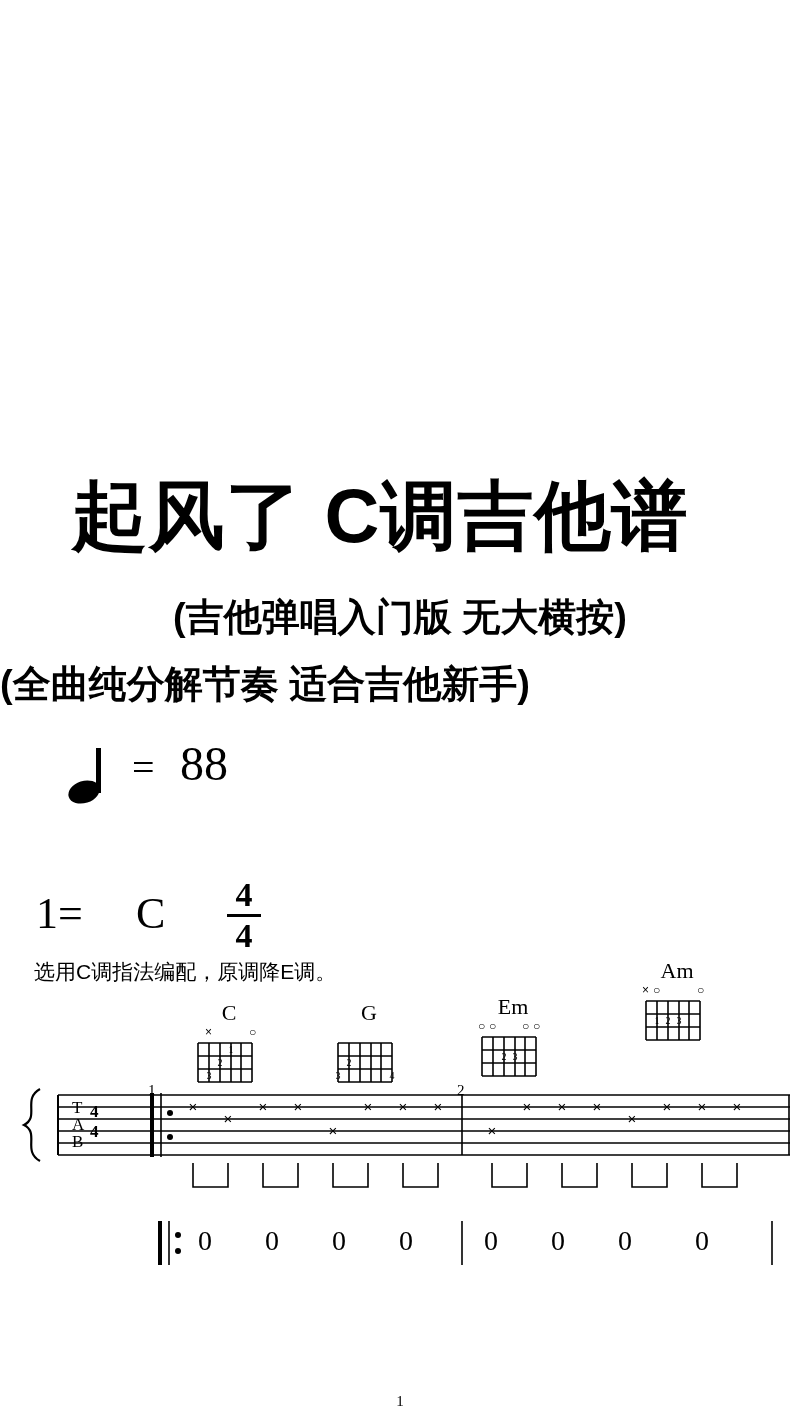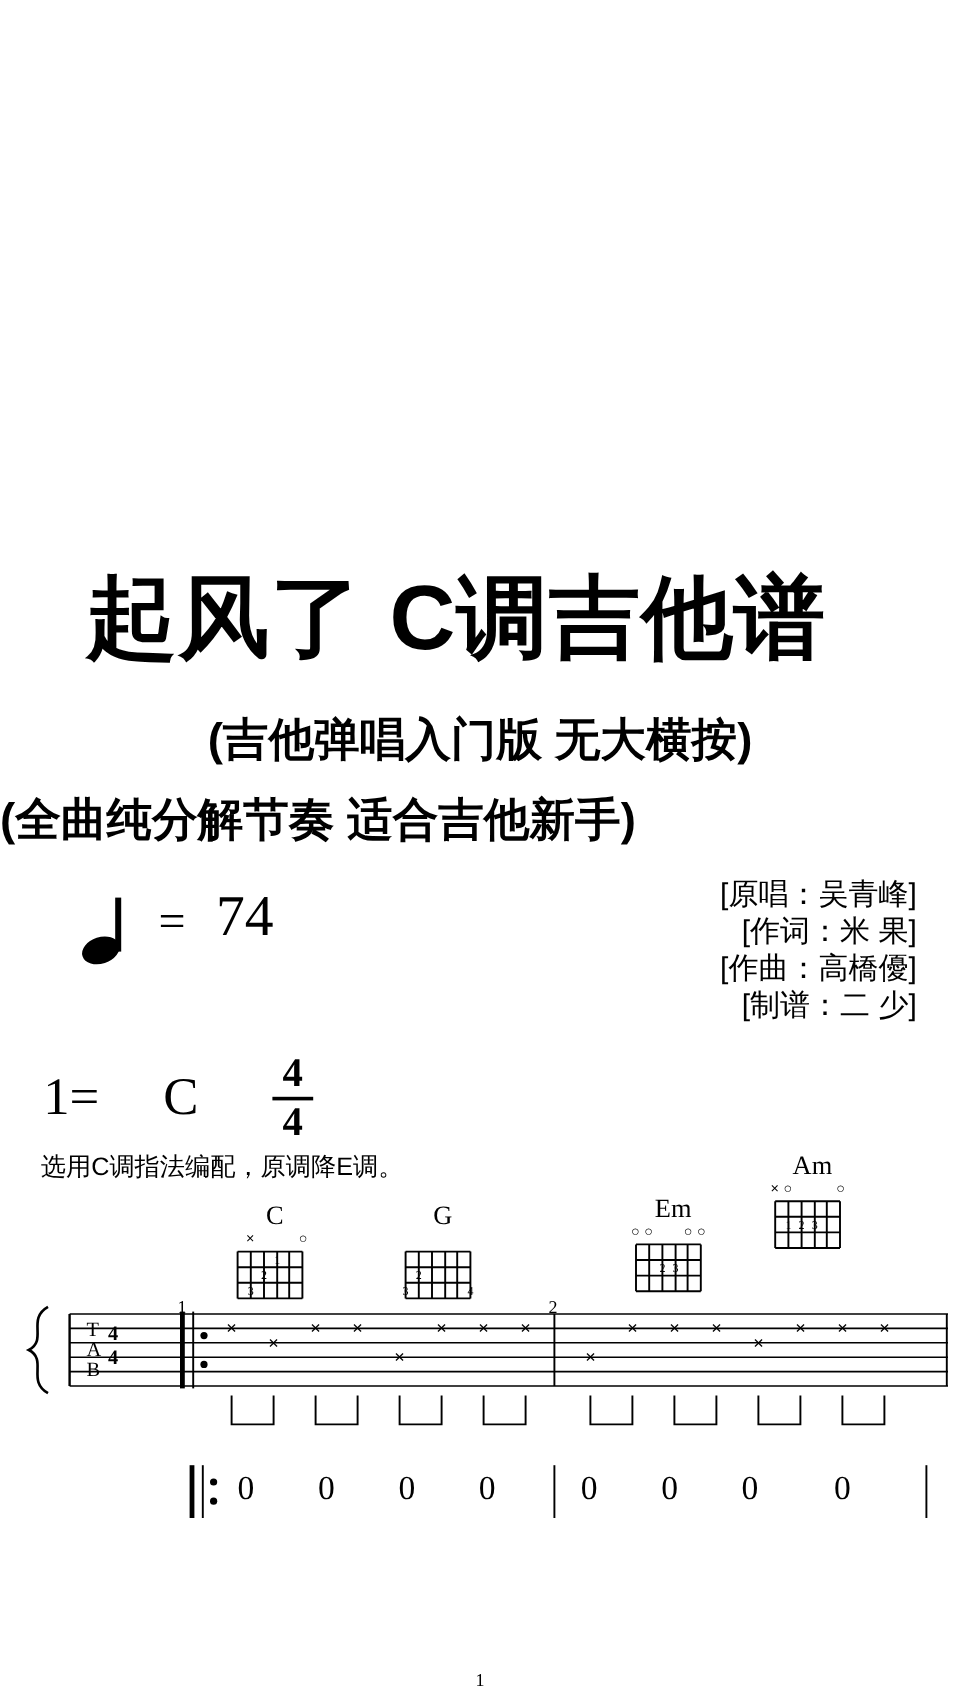--- a/index.html
+++ b/index.html
@@ -217,29 +217,23 @@
   <div class="title-main">起风了 C调吉他谱</div>
   <div class="subtitle-1">(吉他弹唱入门版 无大横按)</div>
   <div class="subtitle-2">(全曲纯分解节奏 适合吉他新手)</div>
 
   <div class="tempo">
     <svg width="70" height="70" viewBox="0 0 70 70">
       <ellipse cx="24" cy="52" rx="16" ry="11" transform="rotate(-18 24 52)" fill="#000"></ellipse>
       <rect x="36" y="8" width="5" height="45" fill="#000"></rect>
     </svg>
     <div class="tempo-eq">=</div>
-    <div class="tempo-val">74</div>
-  </div>
-
-  <div class="credits">
-    <div>[原唱：吴青峰]</div>
-    <div>[作词：米  果]</div>
-    <div>[作曲：高橋優]</div>
-    <div>[制谱：二  少]</div>
-  </div>
+    <div class="tempo-val">88</div>
+  </div>
+
 
   <div class="keysig">
     <div class="one-eq">1=</div>
     <div class="key">C</div>
     <div class="timesig">
       <div>4</div>
       <div class="bar"></div>
       <div>4</div>
     </div>
   </div>
@@ -290,21 +284,21 @@
         <line x1="39" y1="4" x2="39" y2="43"></line>
         <line x1="49" y1="4" x2="49" y2="43"></line>
         <line x1="60" y1="4" x2="60" y2="43"></line>
       </g>
       <text x="17" y="27" font-size="10" text-anchor="middle" font-family="Liberation Serif, serif">2</text>
       <text x="6" y="40" font-size="10" text-anchor="middle" font-family="Liberation Serif, serif">3</text>
       <text x="60" y="40" font-size="10" text-anchor="middle" font-family="Liberation Serif, serif">4</text>
     </svg>
   </div>
 
-  <div class="chord" style="left:524px; top:996px;">
+  <div class="chord" style="left:476px; top:996px;">
     <div class="cname">Em</div>
     <div class="marks">
       <span style="left:0px;">○</span>
       <span style="left:11px;">○</span>
       <span style="left:22px;">&nbsp;</span>
       <span style="left:33px;">&nbsp;</span>
       <span style="left:44px;">○</span>
       <span style="left:55px;">○</span>
     </div>
     <svg width="66" height="56" viewBox="0 0 66 56">

